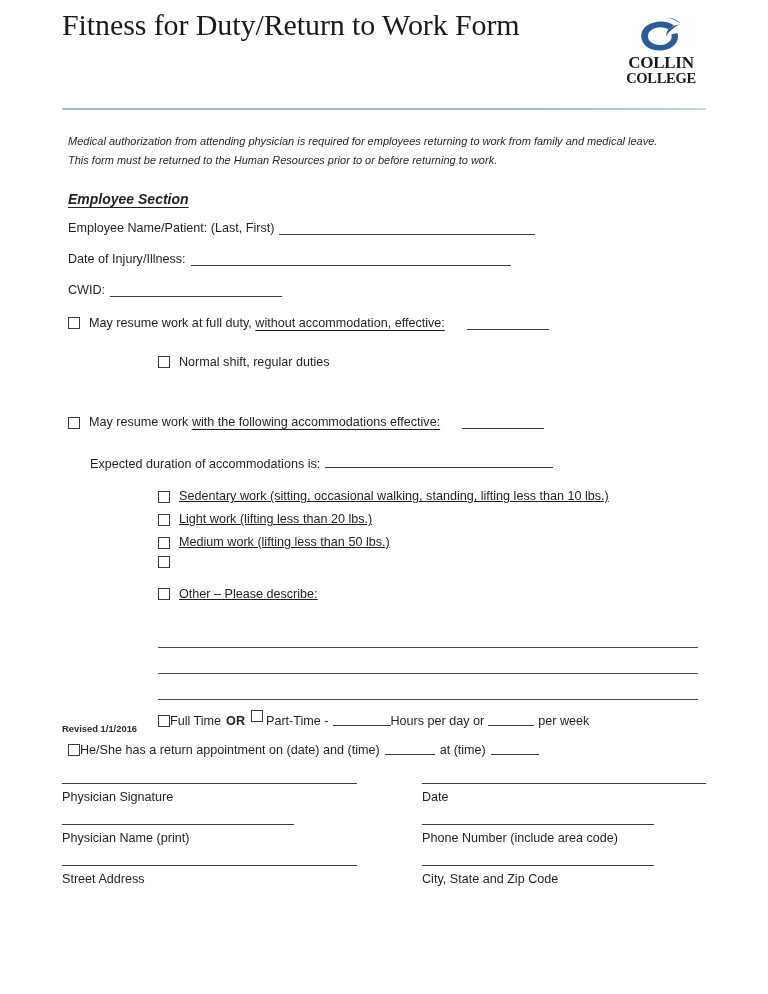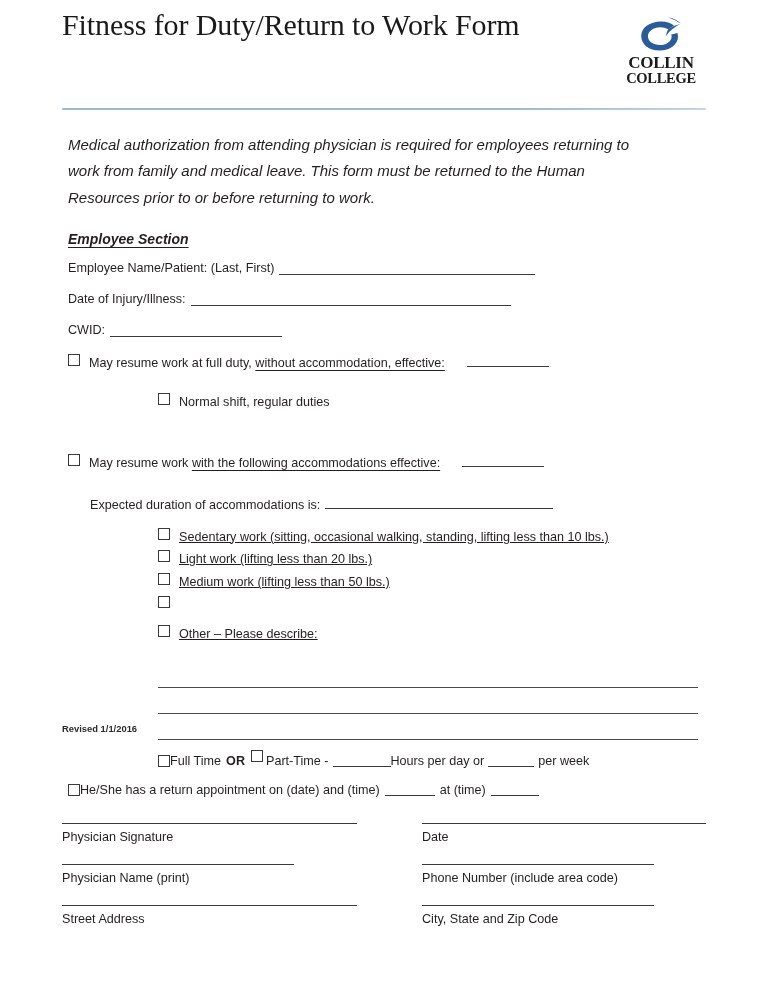--- a/index.html
+++ b/index.html
@@ -63,21 +63,21 @@
   .rule {
     margin-top: 22px;
     height: 2px;
     background: linear-gradient(to right, #9fb8cd 0%, #9fb8cd 70%, #c5d5e2 100%);
     border-radius: 1px;
   }
 
   
   .intro {
     margin-top: 22px;
-    font-size: 15px;
+    font-size: 11px;
     font-style: italic;
     line-height: 1.75;
     padding-left: 6px;
     padding-right: 48px;
     color: #231f20;
   }
   .section-head {
     margin-top: 20px;
     margin-bottom: 14px;
     padding-left: 6px;
@@ -112,21 +112,21 @@
     display: inline-block;
     width: 12px;
     height: 12px;
     border: 1.4px solid #3a3a3a;
     background: #fff;
     box-sizing: border-box;
     flex: none;
   }
   .row {
     display: flex;
-    align-items: flex-start;
+    align-items: center;
     font-size: 12.6px;
     line-height: 1.5;
   }
   .row .txt { margin-left: 9px; }
   .u { text-decoration: underline; text-underline-offset: 2.5px; }
 
   .lvl1 { padding-left: 6px; }
   .lvl2 { padding-left: 96px; }
   .lvl3 { padding-left: 96px; text-decoration: underline; }
 

